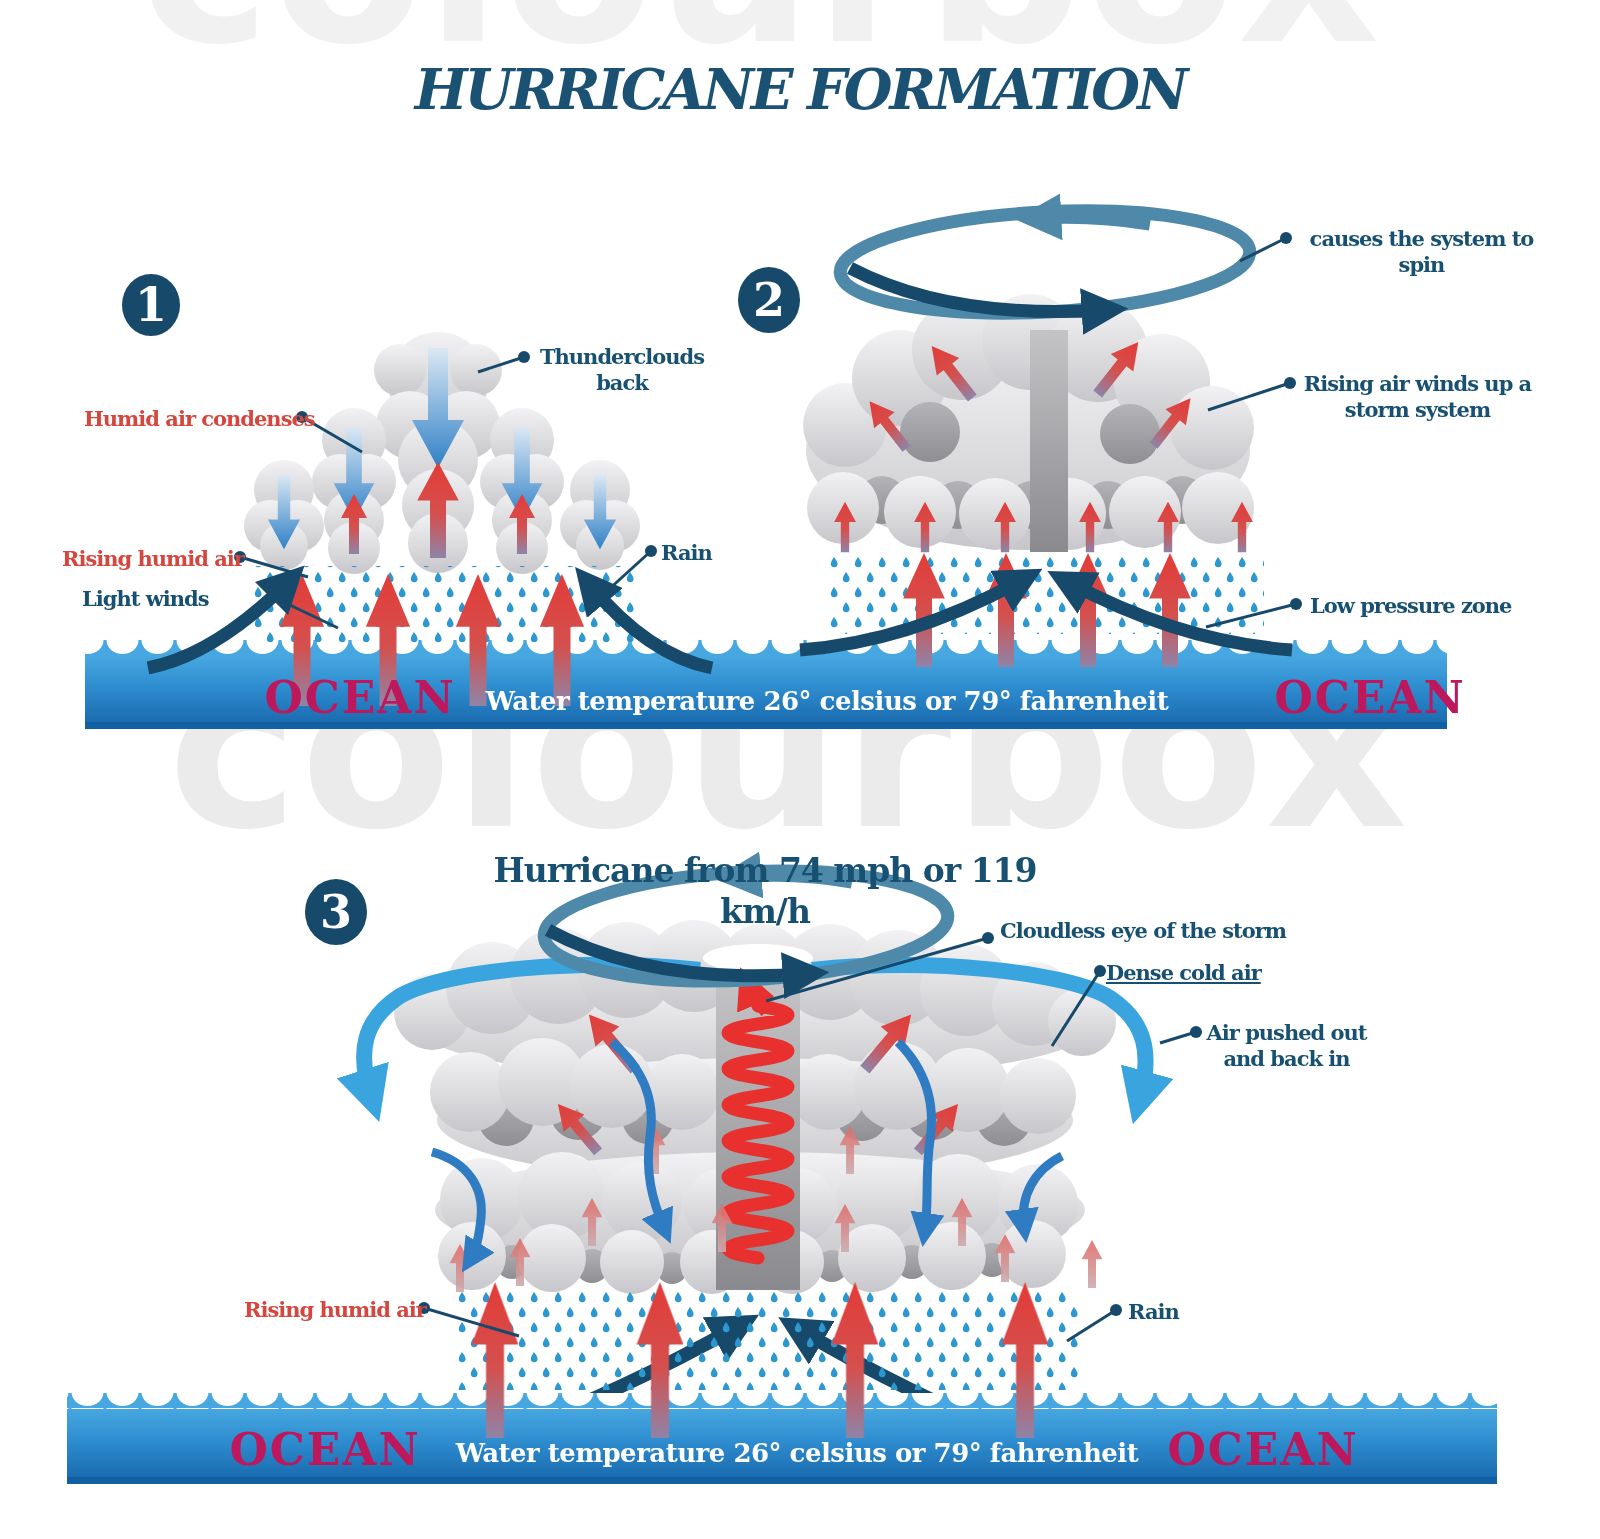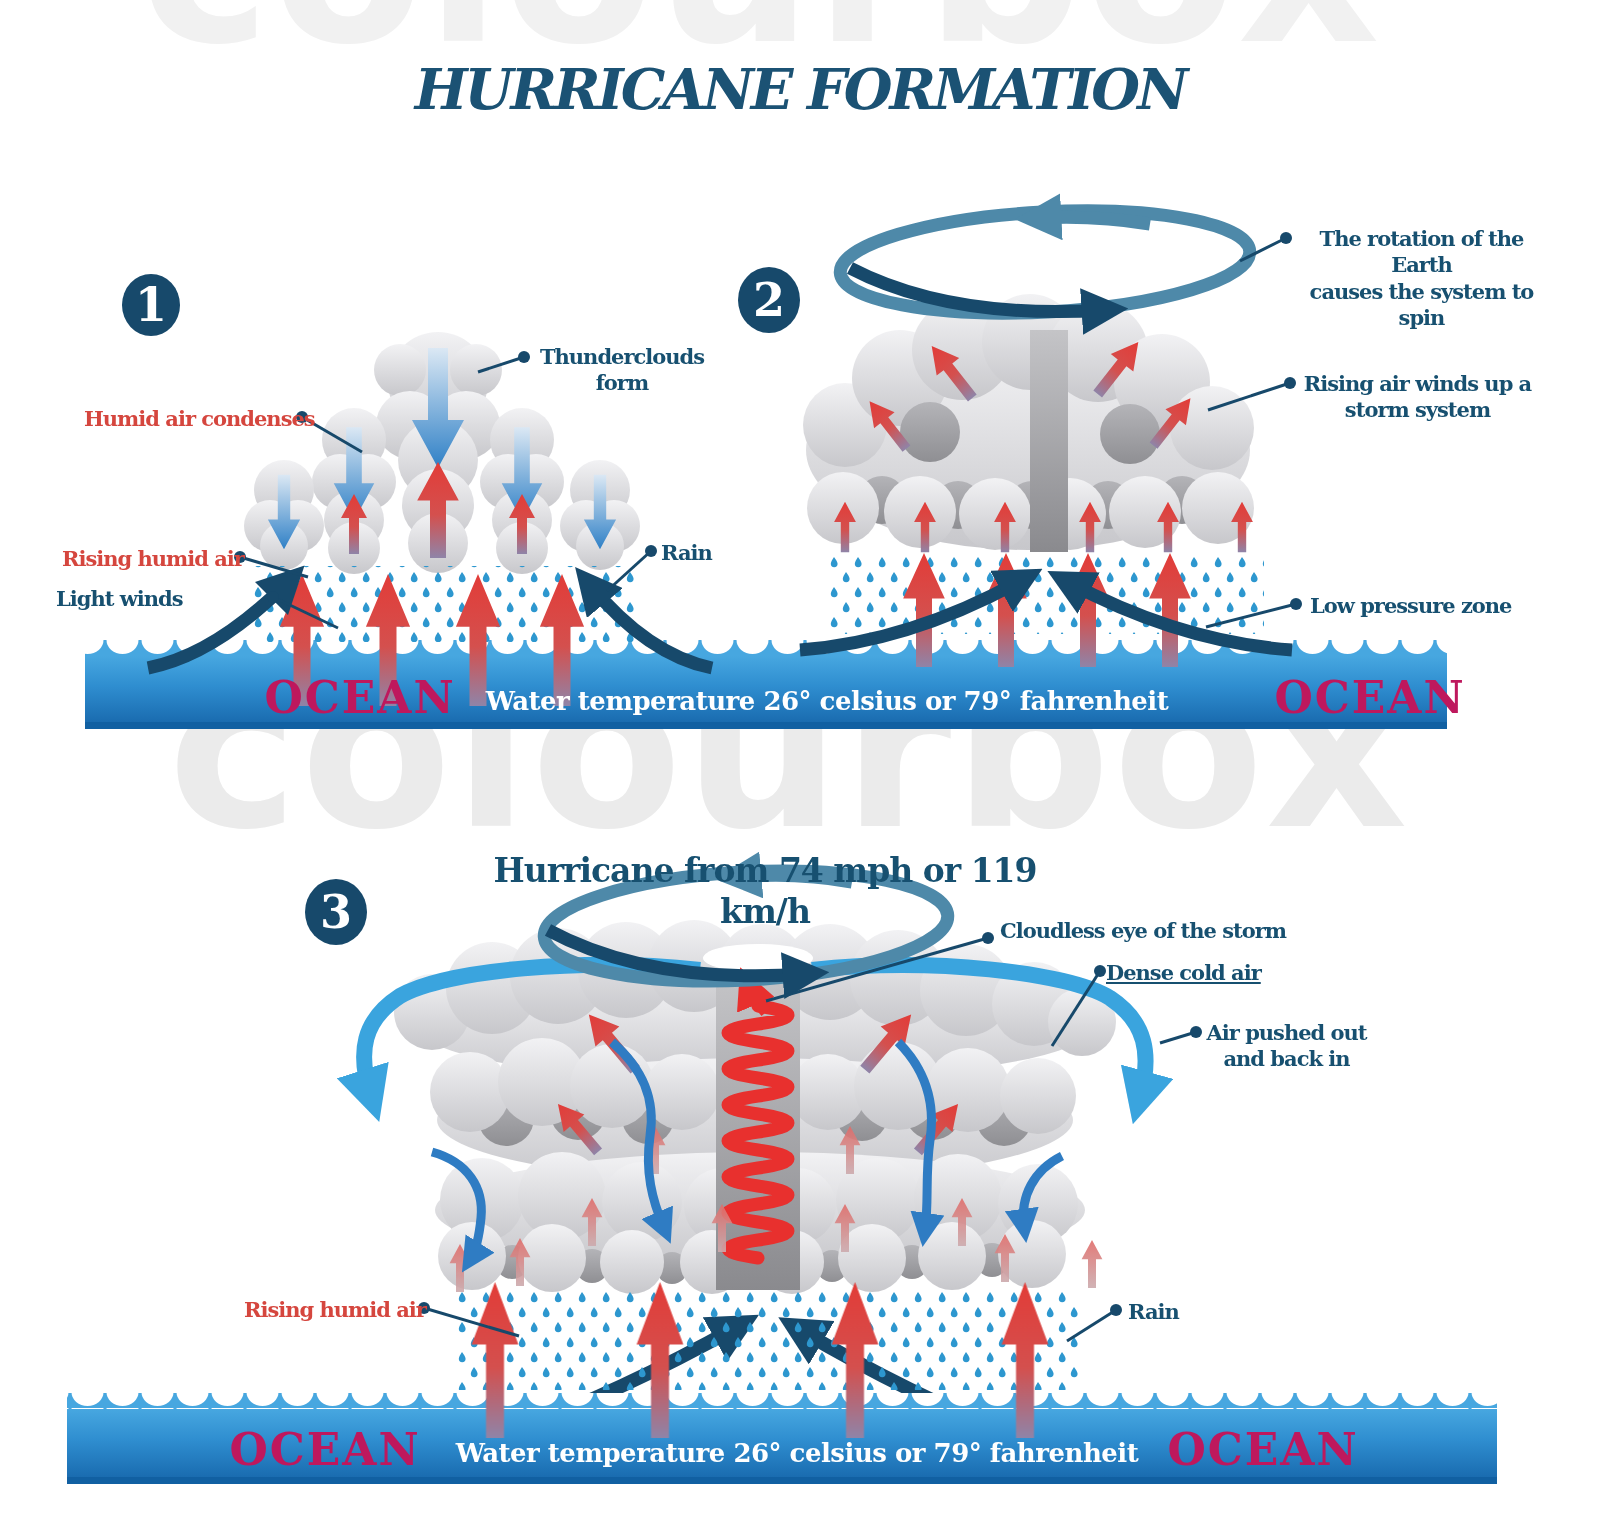--- a/index.html
+++ b/index.html
@@ -374,29 +374,28 @@
   </svg>
 
   <h1 class="title">HURRICANE FORMATION</h1>
 
   <div class="badge" style="left:122px;top:274px;width:58px;height:62px;">1</div>
   <div class="badge" style="left:738px;top:267px;width:62px;height:66px;">2</div>
   <div class="badge" style="left:305px;top:879px;width:62px;height:66px;">3</div>
 
   <div class="lbl ctr" style="left:532px;top:344px;width:180px;">
     <div>Thunderclouds</div>
-    <div>form</div>
+    <div>back</div>
   </div>
   <div class="lbl red" style="left:84px;top:406px;">Humid air condenses</div>
   <div class="lbl red" style="left:62px;top:546px;">Rising humid air</div>
-  <div class="lbl" style="left:56px;top:586px;">Light winds</div>
+  <div class="lbl" style="left:82px;top:586px;">Light winds</div>
   <div class="lbl" style="left:661px;top:540px;">Rain</div>
 
   <div class="lbl ctr" style="left:1294px;top:226px;width:255px;">
-    <div>The rotation of the Earth</div>
     <div>causes the system to spin</div>
   </div>
   <div class="lbl ctr" style="left:1300px;top:371px;width:235px;">
     <div>Rising air winds up a</div>
     <div>storm system</div>
   </div>
   <div class="lbl" style="left:1310px;top:593px;">Low pressure zone</div>
 
   <div class="lbl big ctr" style="left:455px;top:850px;width:620px;">Hurricane from 74 mph or 119 km/h</div>
   <div class="lbl" style="left:1000px;top:918px;">Cloudless eye of the storm</div>

